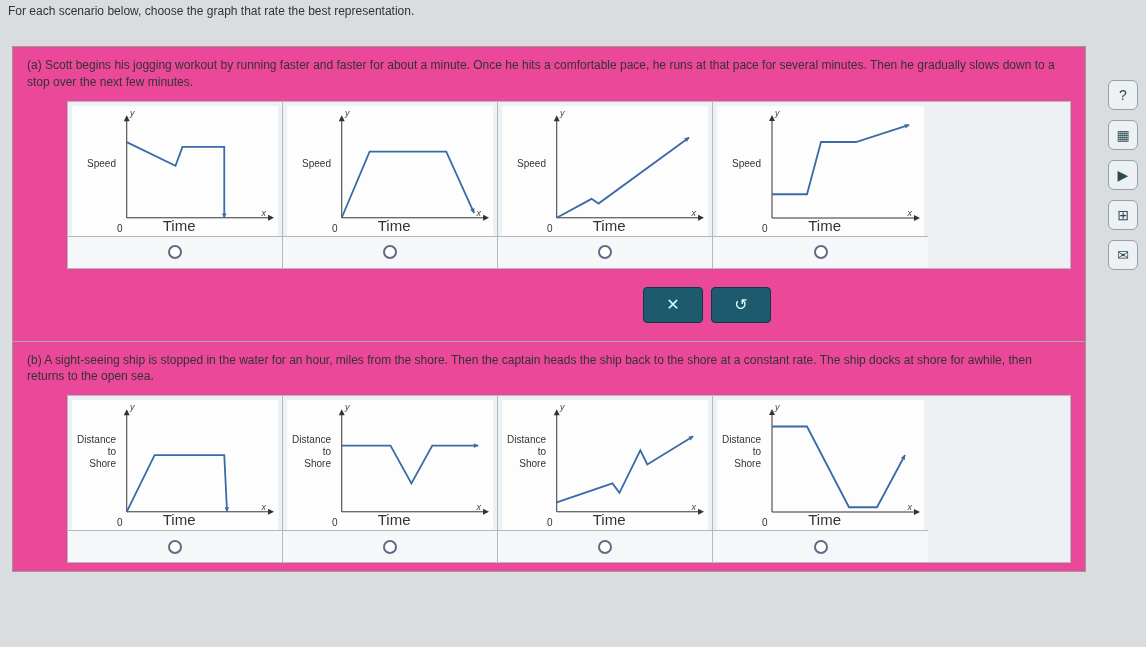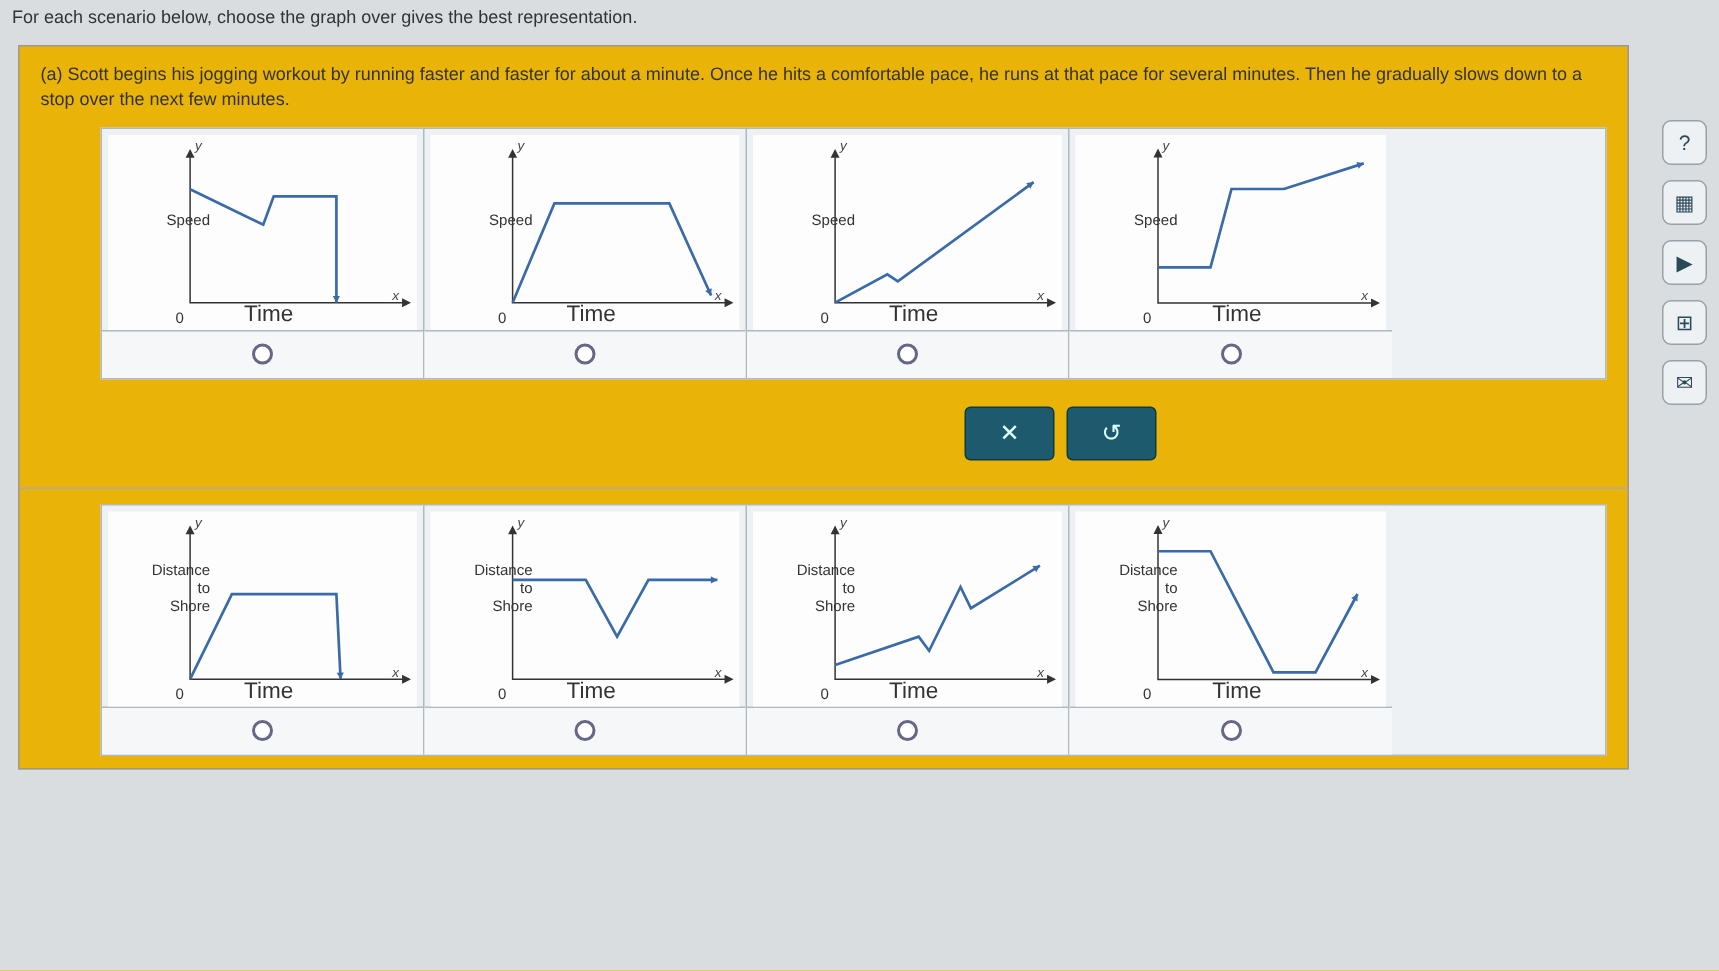--- a/index.html
+++ b/index.html
@@ -11,22 +11,22 @@
     position: relative;
     overflow: hidden;
   }
   .top-bar {
     background: #d9dde0;
     padding: 4px 8px;
     font-size: 12px;
     color: #333;
   }
   .main-area {
-    margin: 8px 60px 0 12px;
-    background: #eab308;
+    margin: 24px 60px 0 12px;
+    background: #ec4899;
     border: 1px solid #999;
   }
   .question-block {
     padding: 10px 14px 8px 14px;
     border-bottom: 1px solid #aaa;
   }
   .question-text {
     font-size: 12px;
     color: #333;
     line-height: 1.4;
@@ -54,21 +54,21 @@
     margin: 4px 4px 0 4px;
   }
   .graph-plot svg { position: absolute; top:0; left:0; width:100%; height:100%; }
   .axis-label-y {
     position: absolute;
     left: 0;
     top: 45%;
     transform: translateY(-50%);
     font-size: 10px;
     color: #333;
-    width: 68px;
+    width: 44px;
     text-align: right;
     line-height: 1.2;
   }
   .axis-label-y.tall { top: 40%; }
   .axis-label-x {
     position: absolute;
     bottom: 2px;
     left: 52%;
     transform: translateX(-50%);
     font-size: 15px;
@@ -149,21 +149,21 @@
     display: flex;
     align-items: center;
     justify-content: center;
     color: #2b4a58;
     font-size: 14px;
   }
 </style>
 </head>
 <body>
 
-<div class="top-bar">For each scenario below, choose the graph over gives the best representation.</div>
+<div class="top-bar">For each scenario below, choose the graph that rate the best representation.</div>
 
 <div class="main-area">
 
   <div class="question-block">
     <div class="question-text">
       <span class="label">(a)</span>
       <span>Scott begins his jogging workout by running faster and faster for about a minute. Once he hits a comfortable pace, he runs at that pace for several minutes. Then he gradually slows down to a stop over the next few minutes.</span>
     </div>
     <div class="graphs-row" id="graphs-a">
         <div class="graph-cell">
@@ -243,20 +243,24 @@
           </div>
         </div>
       </div>
     <div class="action-row">
       <div class="action-btn">✕</div>
       <div class="action-btn">↺</div>
     </div>
   </div>
 
   <div class="question-block" style="border-bottom:none;">
+    <div class="question-text">
+      <span class="label">(b)</span>
+      <span>A sight-seeing ship is stopped in the water for an hour, miles from the shore. Then the captain heads the ship back to the shore at a constant rate. The ship docks at shore for awhile, then returns to the open sea.</span>
+    </div>
     <div class="graphs-row" id="graphs-b">
         <div class="graph-cell">
           <div class="graph-plot">
             <div class="axis-label-y tall">Distance<br>to<br>Shore</div>
             <div class="axis-label-x">Time</div>
             <div class="origin-label">0</div>
             <div class="y-marker">y</div>
             <div class="x-marker">x</div>
             <svg viewBox="0 0 207 130">
               <path d="M 55 11 L 55 112 L 201 112" stroke="#333" fill="none" stroke-width="1"></path>

